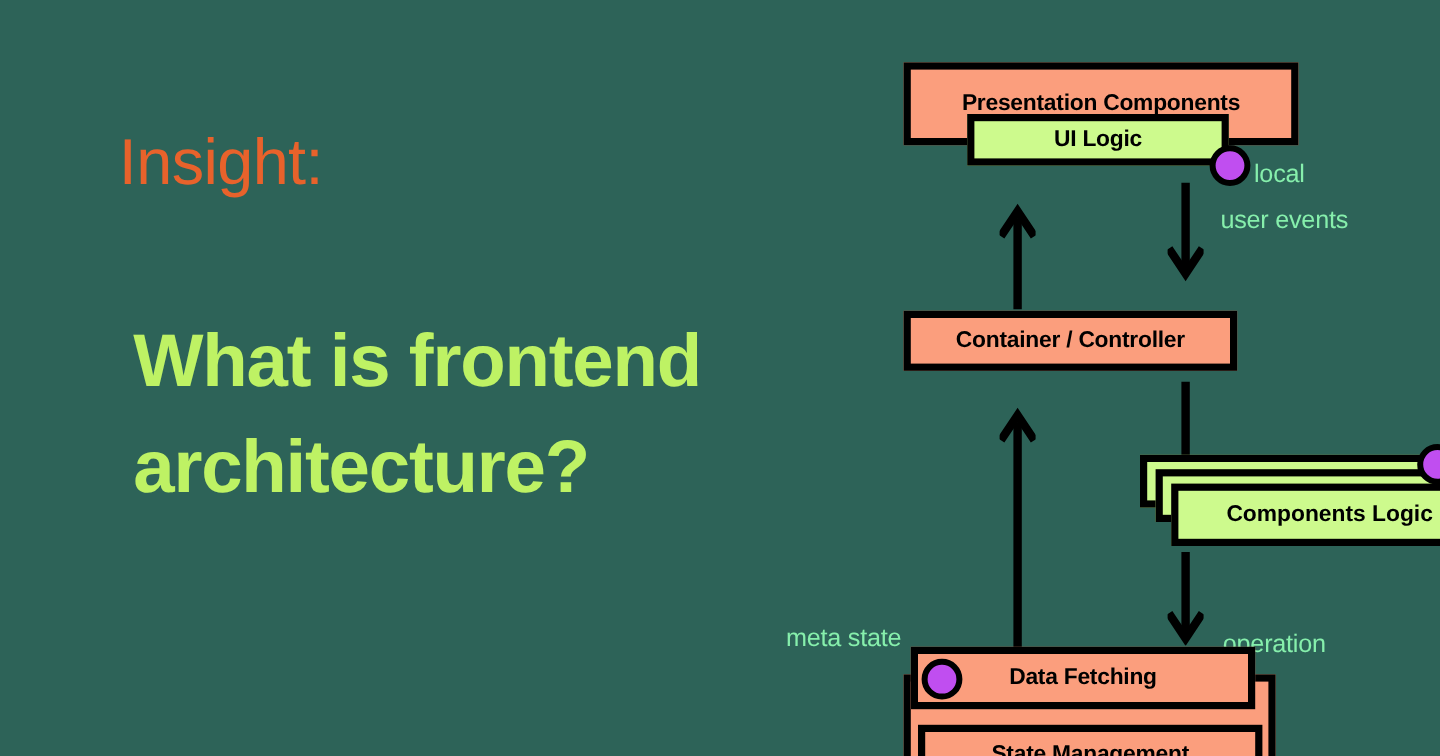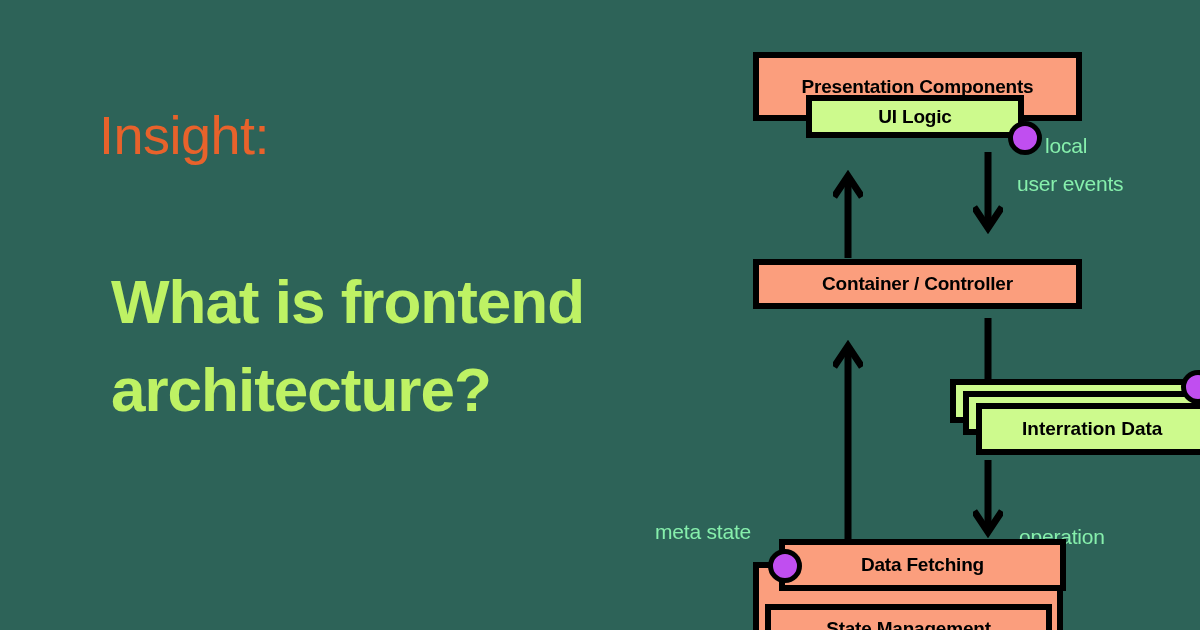--- a/index.html
+++ b/index.html
@@ -126,60 +126,60 @@
     </svg>
   </div>
 
   <div class="arrow" style="left:973px; top:152px;">
     <svg width="30" height="84" viewBox="0 0 30 84">
       <line x1="15" y1="0" x2="15" y2="70" stroke="#000" stroke-width="7"></line>
       <polyline points="3,58 15,76 27,58" fill="none" stroke="#000" stroke-width="7" stroke-linecap="square"></polyline>
     </svg>
   </div>
 
-  <div class="dnode salmon" style="left:753px; top:259px; width:329px; height:50px;">
+  <div class="dnode salmon" style="left:753px; top:259px; width:278px; height:50px;">
     <span>Container / Controller</span>
   </div>
 
   <div class="arrow" style="left:973px; top:318px;">
     <svg width="30" height="64" viewBox="0 0 30 64">
       <line x1="15" y1="0" x2="15" y2="64" stroke="#000" stroke-width="7"></line>
     </svg>
   </div>
 
   <div class="arrow" style="left:833px; top:338px;">
     <svg width="30" height="206" viewBox="0 0 30 206">
       <line x1="15" y1="206" x2="15" y2="14" stroke="#000" stroke-width="7"></line>
       <polyline points="3,26 15,8 27,26" fill="none" stroke="#000" stroke-width="7" stroke-linecap="square"></polyline>
     </svg>
   </div>
 
   <div id="interaction-stack" style="left:950px; top:379px; width:260px; height:82px;">
     <div class="card" style="left:0px;  top:0px;  width:262px; height:44px;"></div>
     <div class="card" style="left:13px; top:12px; width:262px; height:44px;"></div>
     <div class="card" style="left:26px; top:24px; width:262px; height:52px; display:flex; align-items:center; justify-content:center; font-size:19px; font-weight:700; color:#000;">
-      <span style="position:absolute; left:40px; white-space:nowrap;">Interration Data</span>
+      <span style="position:absolute; left:40px; white-space:nowrap;">Components Logic</span>
     </div>
   </div>
 
   <div class="dot" style="left:1181px; top:370px;"></div>
 
   <div class="arrow" style="left:973px; top:460px;">
     <svg width="30" height="78" viewBox="0 0 30 78">
       <line x1="15" y1="0" x2="15" y2="66" stroke="#000" stroke-width="7"></line>
       <polyline points="3,54 15,72 27,54" fill="none" stroke="#000" stroke-width="7" stroke-linecap="square"></polyline>
     </svg>
   </div>
   <div class="dlabel" style="left:1019px; top:477px;margin-top:48px;">operation</div>
 
   <div class="dlabel" style="left:655px; top:520px;">meta state</div>
 
   <div class="dnode salmon" style="left:753px; top:562px; width:310px; height:80px; align-items:flex-start; justify-content:flex-start;"></div>
 
-  <div class="dnode salmon" style="left:779px; top:539px; width:287px; height:52px; z-index:25;">
+  <div class="dnode salmon" style="left:759px; top:539px; width:287px; height:52px; z-index:25;">
     <span>Data Fetching</span>
   </div>
 
   <div class="dot" style="left:768px; top:549px;"></div>
 
   <div class="dnode salmon" style="left:765px; top:604px; width:287px; height:52px; z-index:25;">
     <span style="position:relative; top:-1px;">State Management</span>
   </div>
 
 </div>

